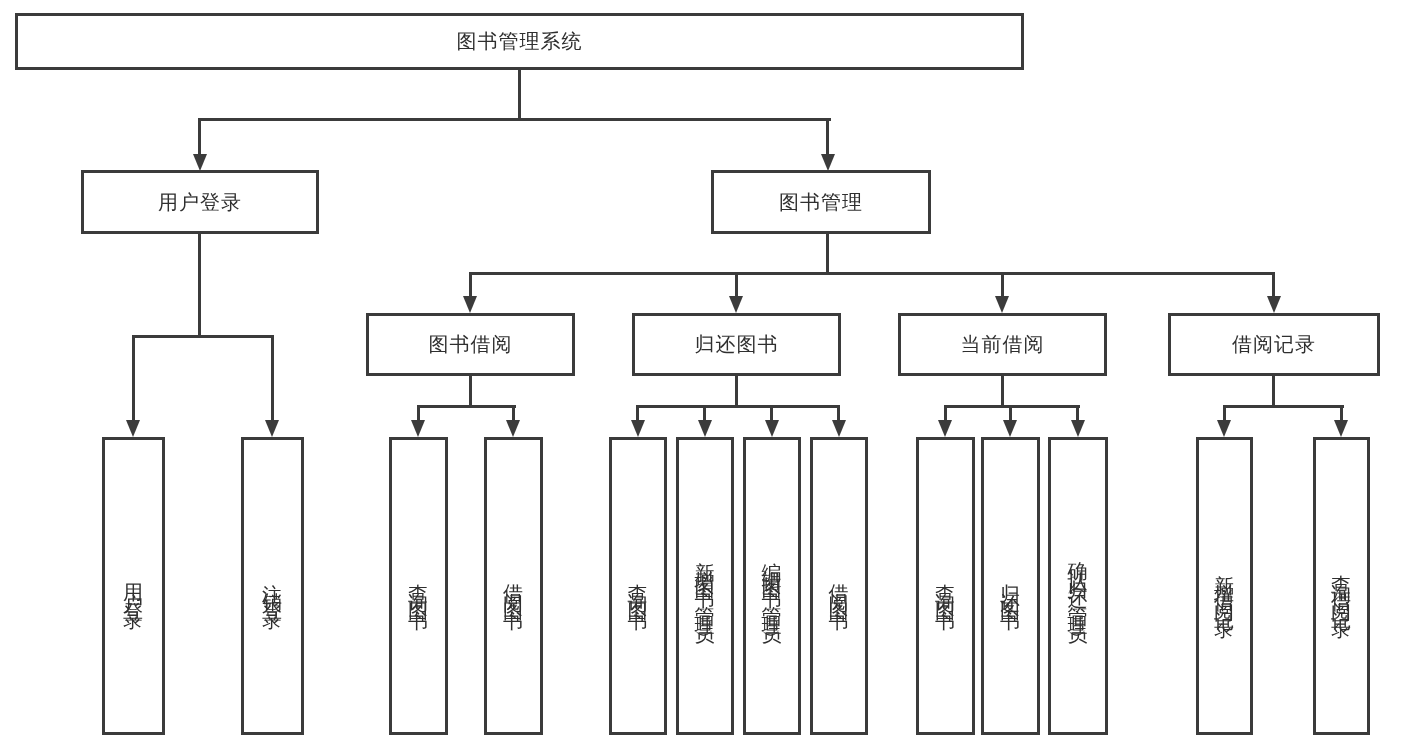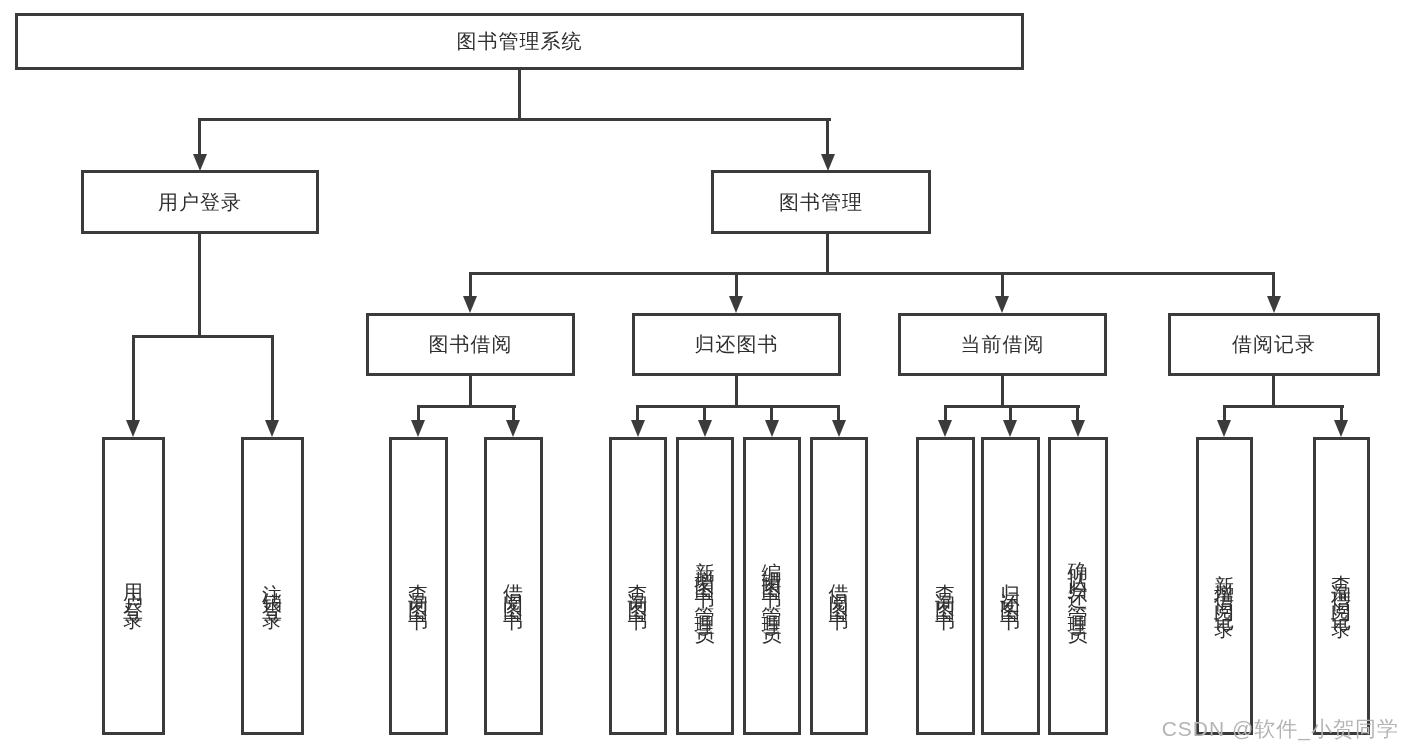--- a/index.html
+++ b/index.html
@@ -180,15 +180,14 @@
     <span class="vlbl">确认归还（管理员）</span>
   </div>
 
   <div class="box" style="left:1196px;top:437px;width:57px;height:298px">
     <span class="vlbl">新增借阅记录</span>
   </div>
   <div class="box" style="left:1313px;top:437px;width:57px;height:298px">
     <span class="vlbl">查询借阅记录</span>
   </div>
 
-  <div class="watermark">CSDN @软件_小贺同学</div>
 
 </div>
 
 </body></html>

